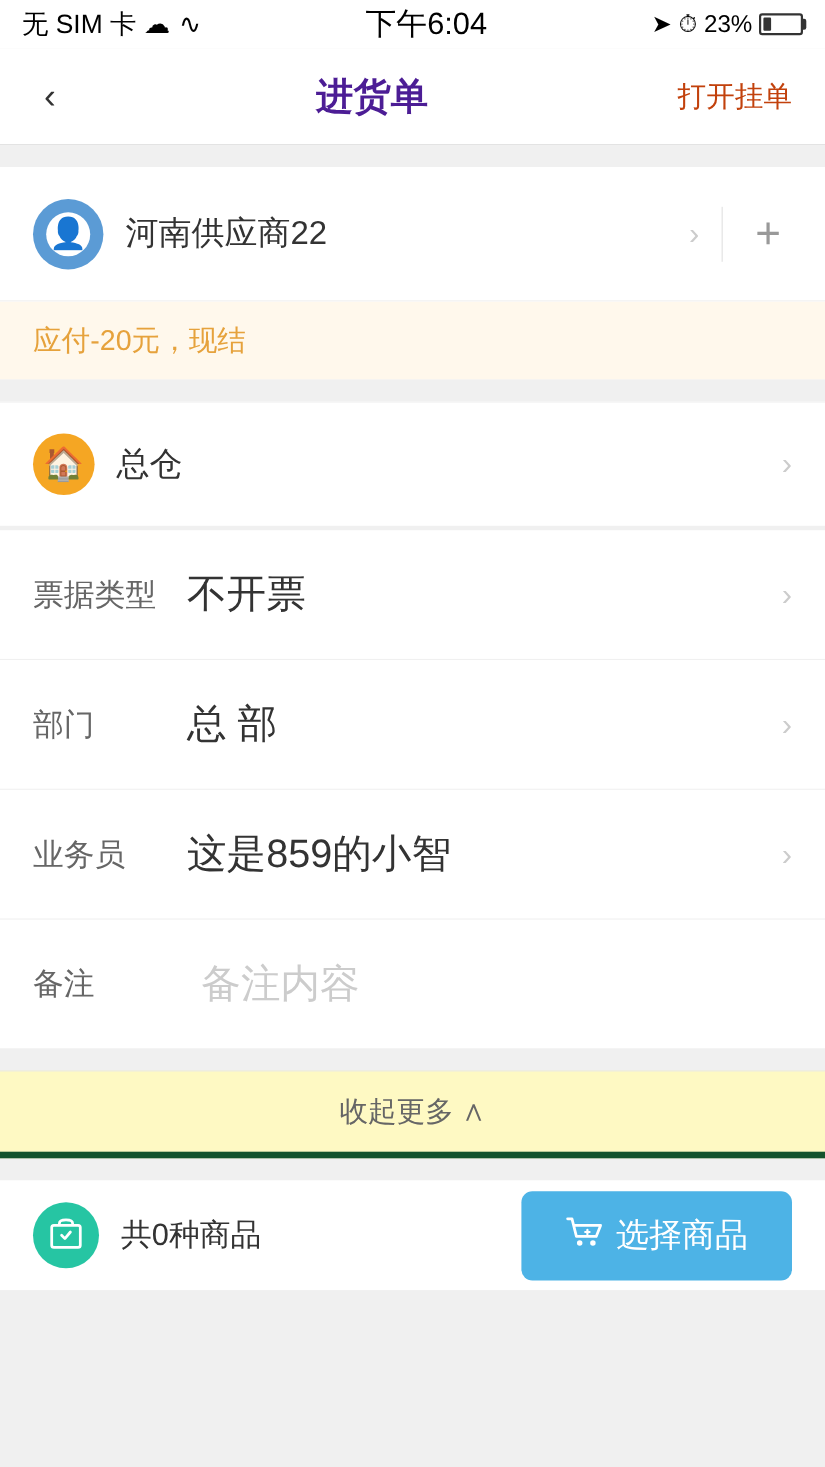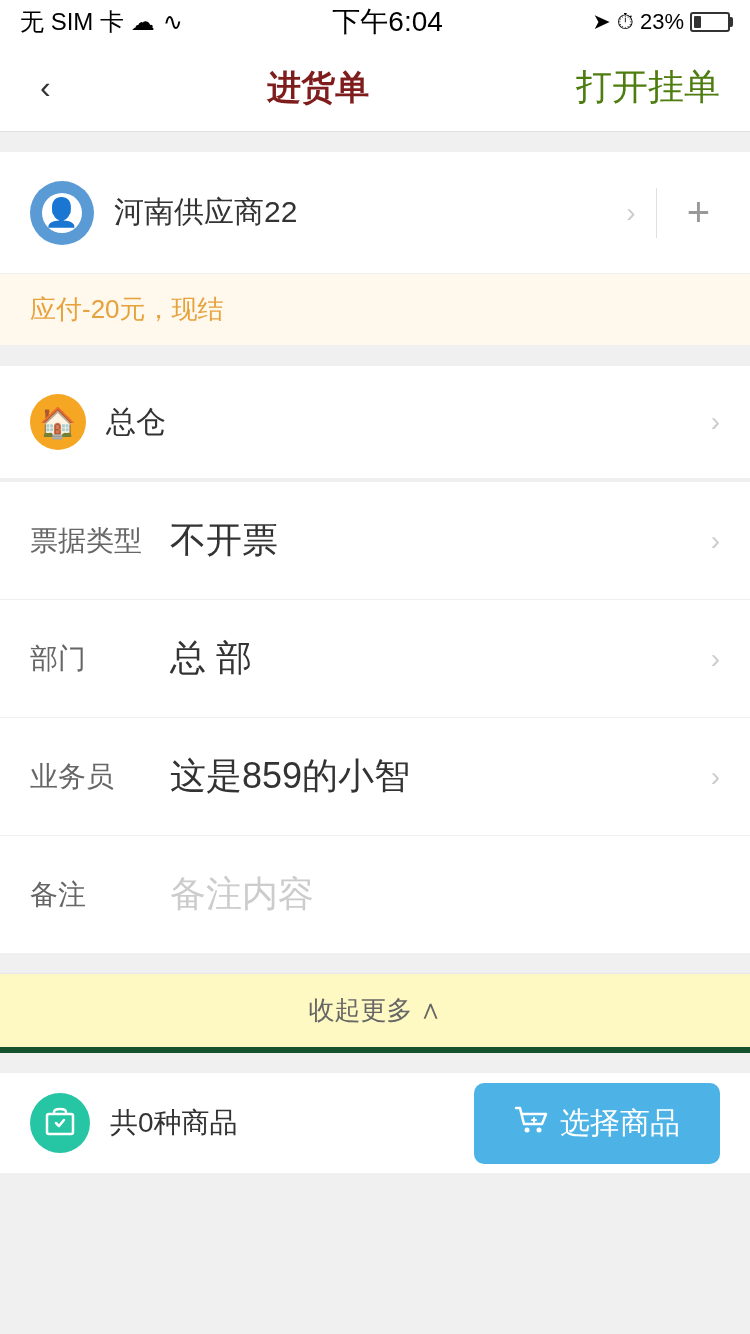--- a/index.html
+++ b/index.html
@@ -54,25 +54,25 @@
     }
     .nav-back {
       font-size: 32px;
       color: #333;
       cursor: pointer;
       padding: 10px;
     }
     .nav-title {
       font-size: 34px;
       font-weight: 600;
-      color: #7f1d1d;
+      color: #4c1d95;
     }
     .nav-action {
-      font-size: 36px;
-      color: #4d7c0f;
+      font-size: 26px;
+      color: #c2410c;
       cursor: pointer;
     }
 
     
     .divider-line {
       height: 20px;
       background: #f0f0f0;
     }
 
     
@@ -168,20 +168,21 @@
     }
     .form-row {
       display: flex;
       align-items: center;
       padding: 34px 30px;
       border-bottom: 1px solid #f0f0f0;
       min-height: 100px;
     }
     .form-row:last-child {
       border-bottom: none;
+      gap: 13px;
     }
     .form-label {
       font-size: 28px;
       color: #666;
       width: 120px;
       flex-shrink: 0;
     }
     .form-value {
       flex: 1;
       font-size: 36px;

